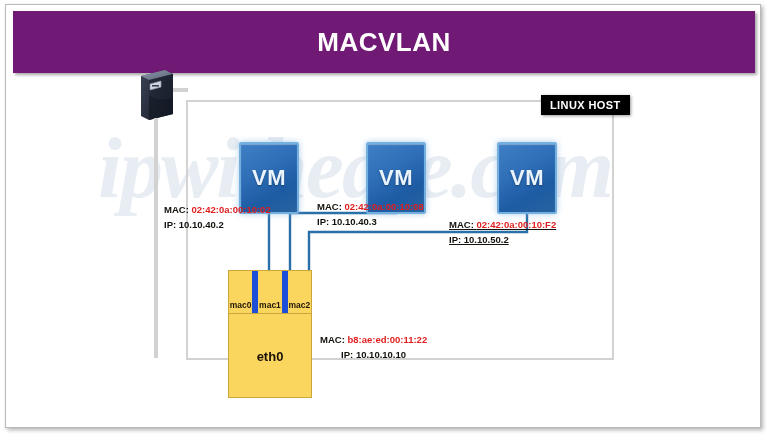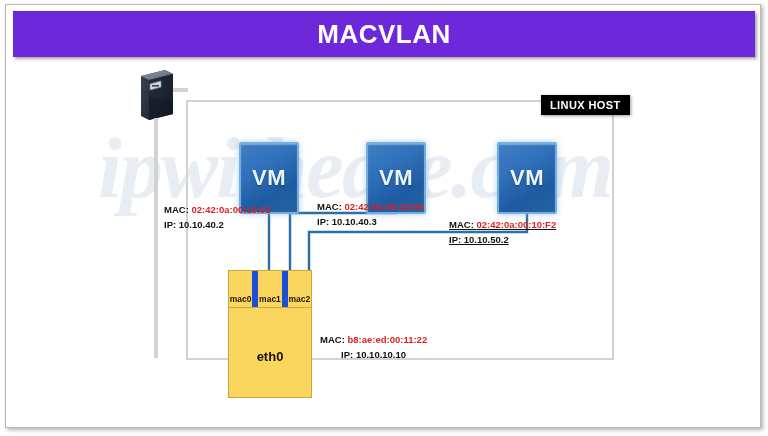--- a/index.html
+++ b/index.html
@@ -33,22 +33,22 @@
     background: #ffffff;
     box-sizing: border-box;
   }
 
   
   .title-bar {
     position: absolute;
     left: 13px;
     top: 11px;
     width: 742px;
-    height: 46px;
-    background: #6d28d9;
+    height: 62px;
+    background: #701a75;
     box-shadow: 2px 2px 3px rgba(0,0,0,0.35);
     display: flex;
     align-items: center;
     justify-content: center;
   }
   .title-text {
     color: #ffffff;
     font-size: 26px;
     font-weight: bold;
     letter-spacing: 0.5px;
@@ -142,21 +142,21 @@
     height: 128px;
     background: #fbd65f;
     border: 1px solid #caa63c;
     box-sizing: border-box;
   }
   .mac-row {
     position: absolute;
     left: 0;
     top: 0;
     width: 100%;
-    height: 37px;
+    height: 43px;
     display: flex;
     box-sizing: border-box;
     border-bottom: 1px solid #caa63c;
   }
   .mac-cell {
     flex: 1 1 0;
     display: flex;
     align-items: flex-end;
     justify-content: center;
     padding-bottom: 3px;

